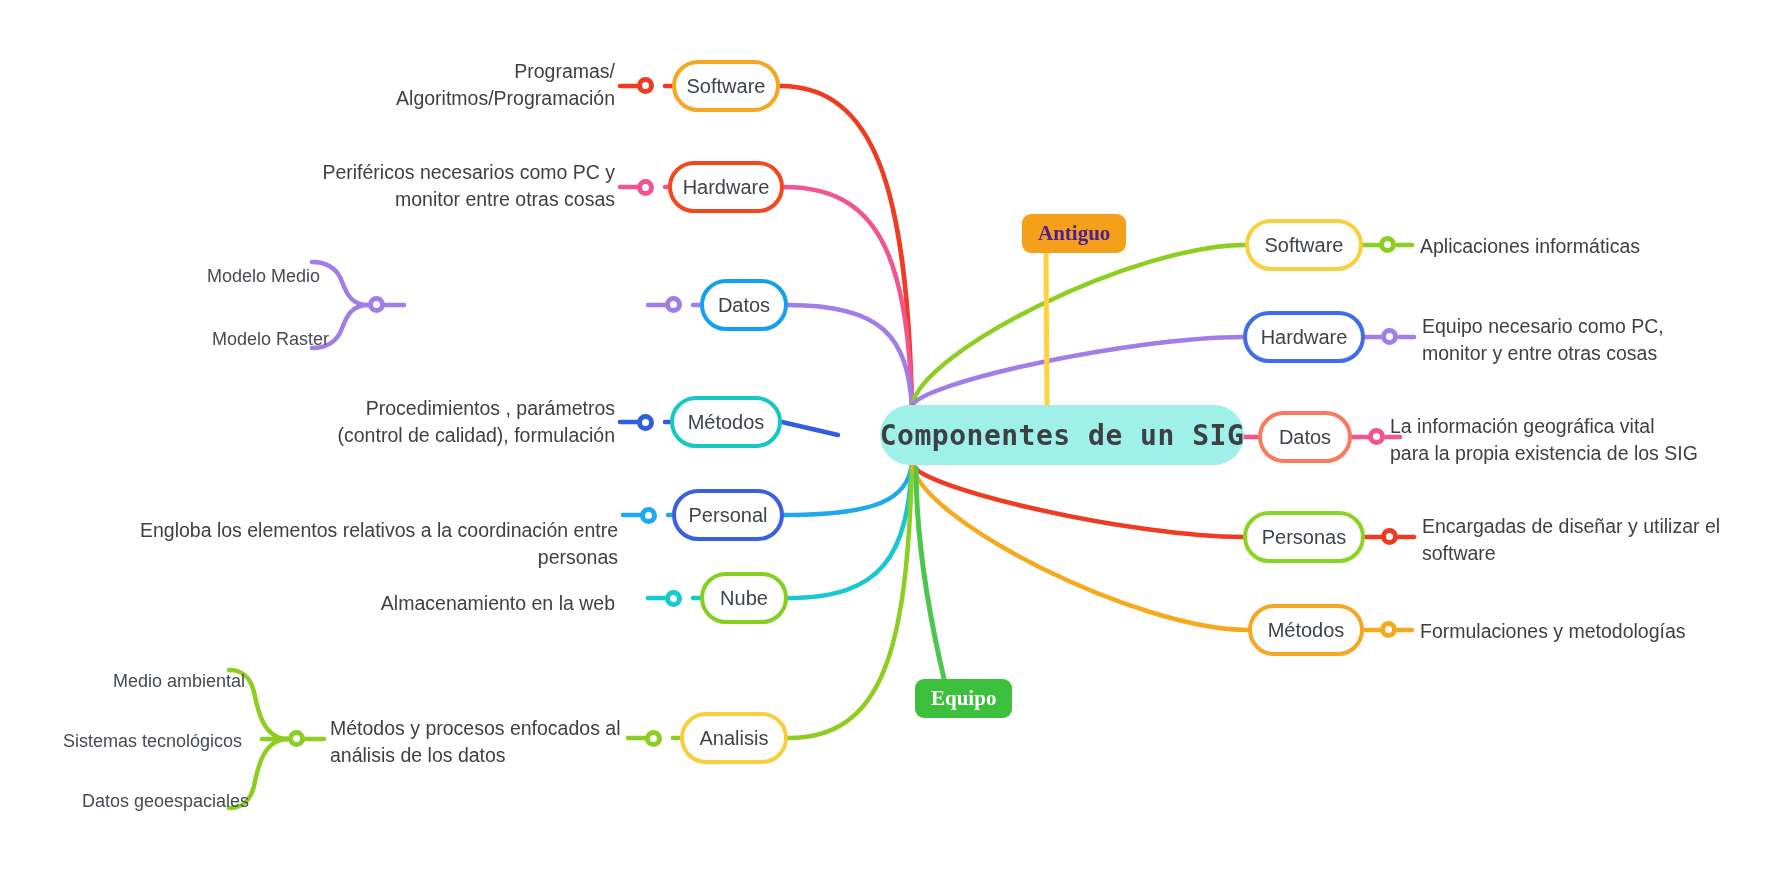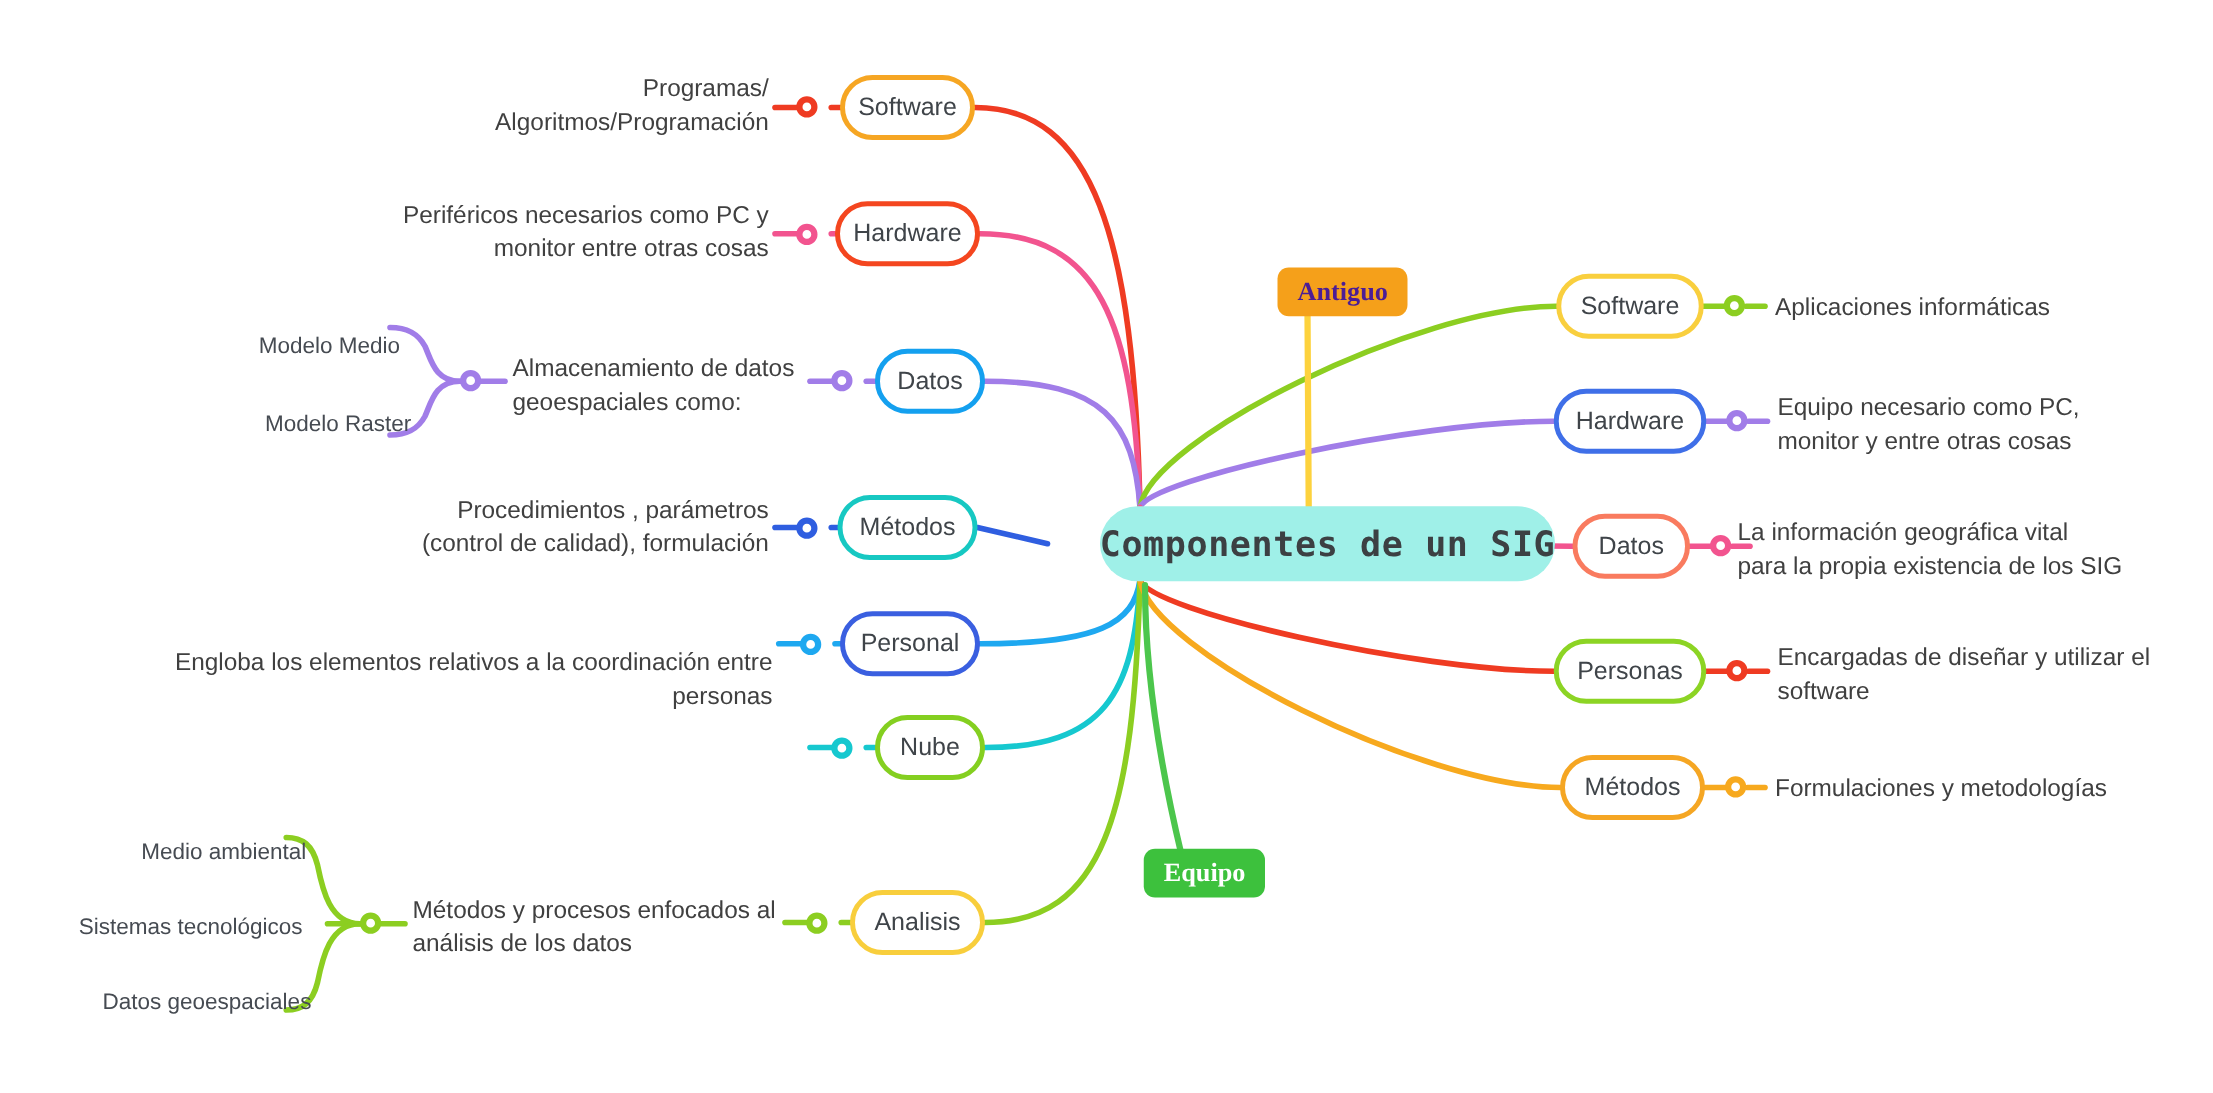--- a/index.html
+++ b/index.html
@@ -175,34 +175,33 @@
   <div class="pill" style="left:672px; top:60px; width:108px; height:52px; border-color:#f6a623;">Software</div>
 
   <div class="leaf right-align" style="left:240px; top:159px; width:375px;">Periféricos necesarios como PC y
 monitor entre otras cosas</div>
   <div class="ring" style="left:637px; top:179px; border-color:#f2548f;"></div>
   <div class="pill" style="left:668px; top:161px; width:116px; height:52px; border-color:#f4461f;">Hardware</div>
 
   <div class="subleaf" style="left:207px; top:264px;">Modelo Medio</div>
   <div class="subleaf" style="left:212px; top:327px;">Modelo Raster</div>
   <div class="ring" style="left:368px; top:296px; border-color:#a17de8;"></div>
-  <div class="leaf left-align" style="left:410px; top:282px; width:290px;">Almacenamiento de datos
-geoespaciales como:</div>
   <div class="ring" style="left:665px; top:296px; border-color:#a17de8;"></div>
   <div class="pill" style="left:700px; top:279px; width:88px; height:52px; border-color:#14a0ef;">Datos</div>
 
   <div class="leaf right-align" style="left:300px; top:395px; width:315px;">Procedimientos , parámetros
 (control de calidad), formulación</div>
   <div class="ring" style="left:637px; top:414px; border-color:#2f5ee0;"></div>
   <div class="pill" style="left:670px; top:396px; width:112px; height:52px; border-color:#17c8c2;">Métodos</div>
 
   <div class="leaf right-align" style="left:58px; top:505px; width:560px;margin-top:12px;">Engloba los elementos relativos a la coordinación entre personas</div>
   <div class="ring" style="left:640px; top:507px; border-color:#1ea8f0;"></div>
   <div class="pill" style="left:672px; top:489px; width:112px; height:52px; border-color:#3a5fe0;">Personal</div>
 
+  <div class="leaf right-align" style="left:300px; top:590px; width:315px;">Almacenamiento en la web</div>
   <div class="ring" style="left:665px; top:590px; border-color:#16c8cf;"></div>
   <div class="pill" style="left:700px; top:572px; width:88px; height:52px; border-color:#84cf20;">Nube</div>
 
   <div class="subleaf" style="left:113px; top:669px;">Medio ambiental</div>
   <div class="subleaf" style="left:63px; top:729px;">Sistemas tecnológicos</div>
   <div class="subleaf" style="left:82px; top:789px;">Datos geoespaciales</div>
   <div class="ring" style="left:288px; top:730px; border-color:#8cce21;"></div>
   <div class="leaf left-align" style="left:330px; top:715px; width:300px;">Métodos y procesos enfocados al
 análisis de los datos</div>
   <div class="ring" style="left:645px; top:730px; border-color:#8cce21;"></div>

